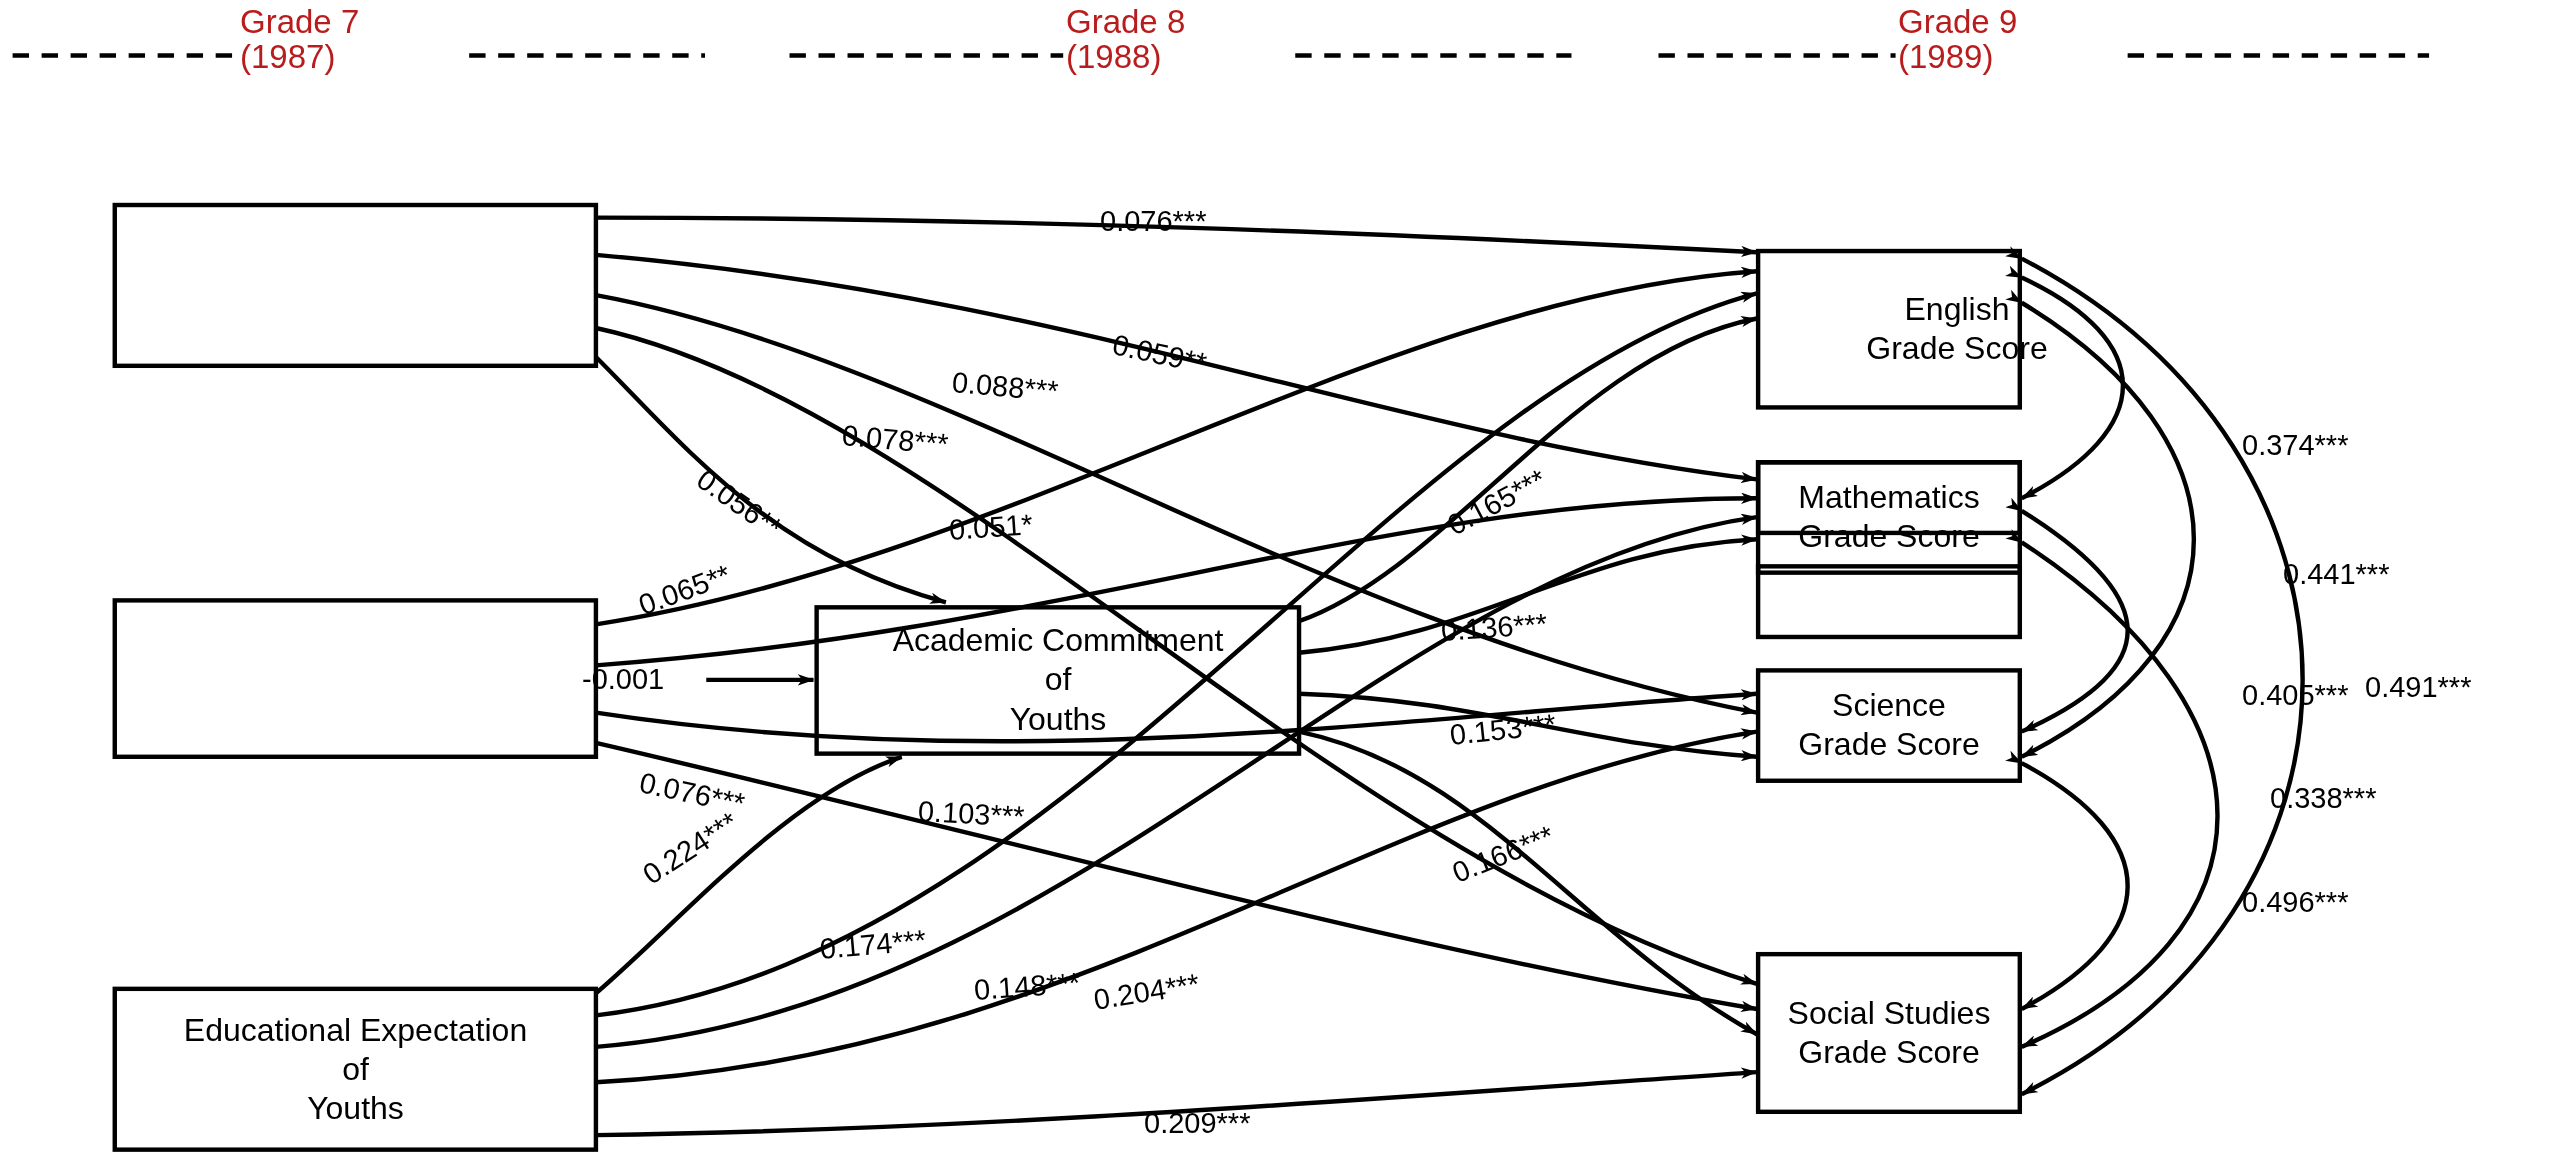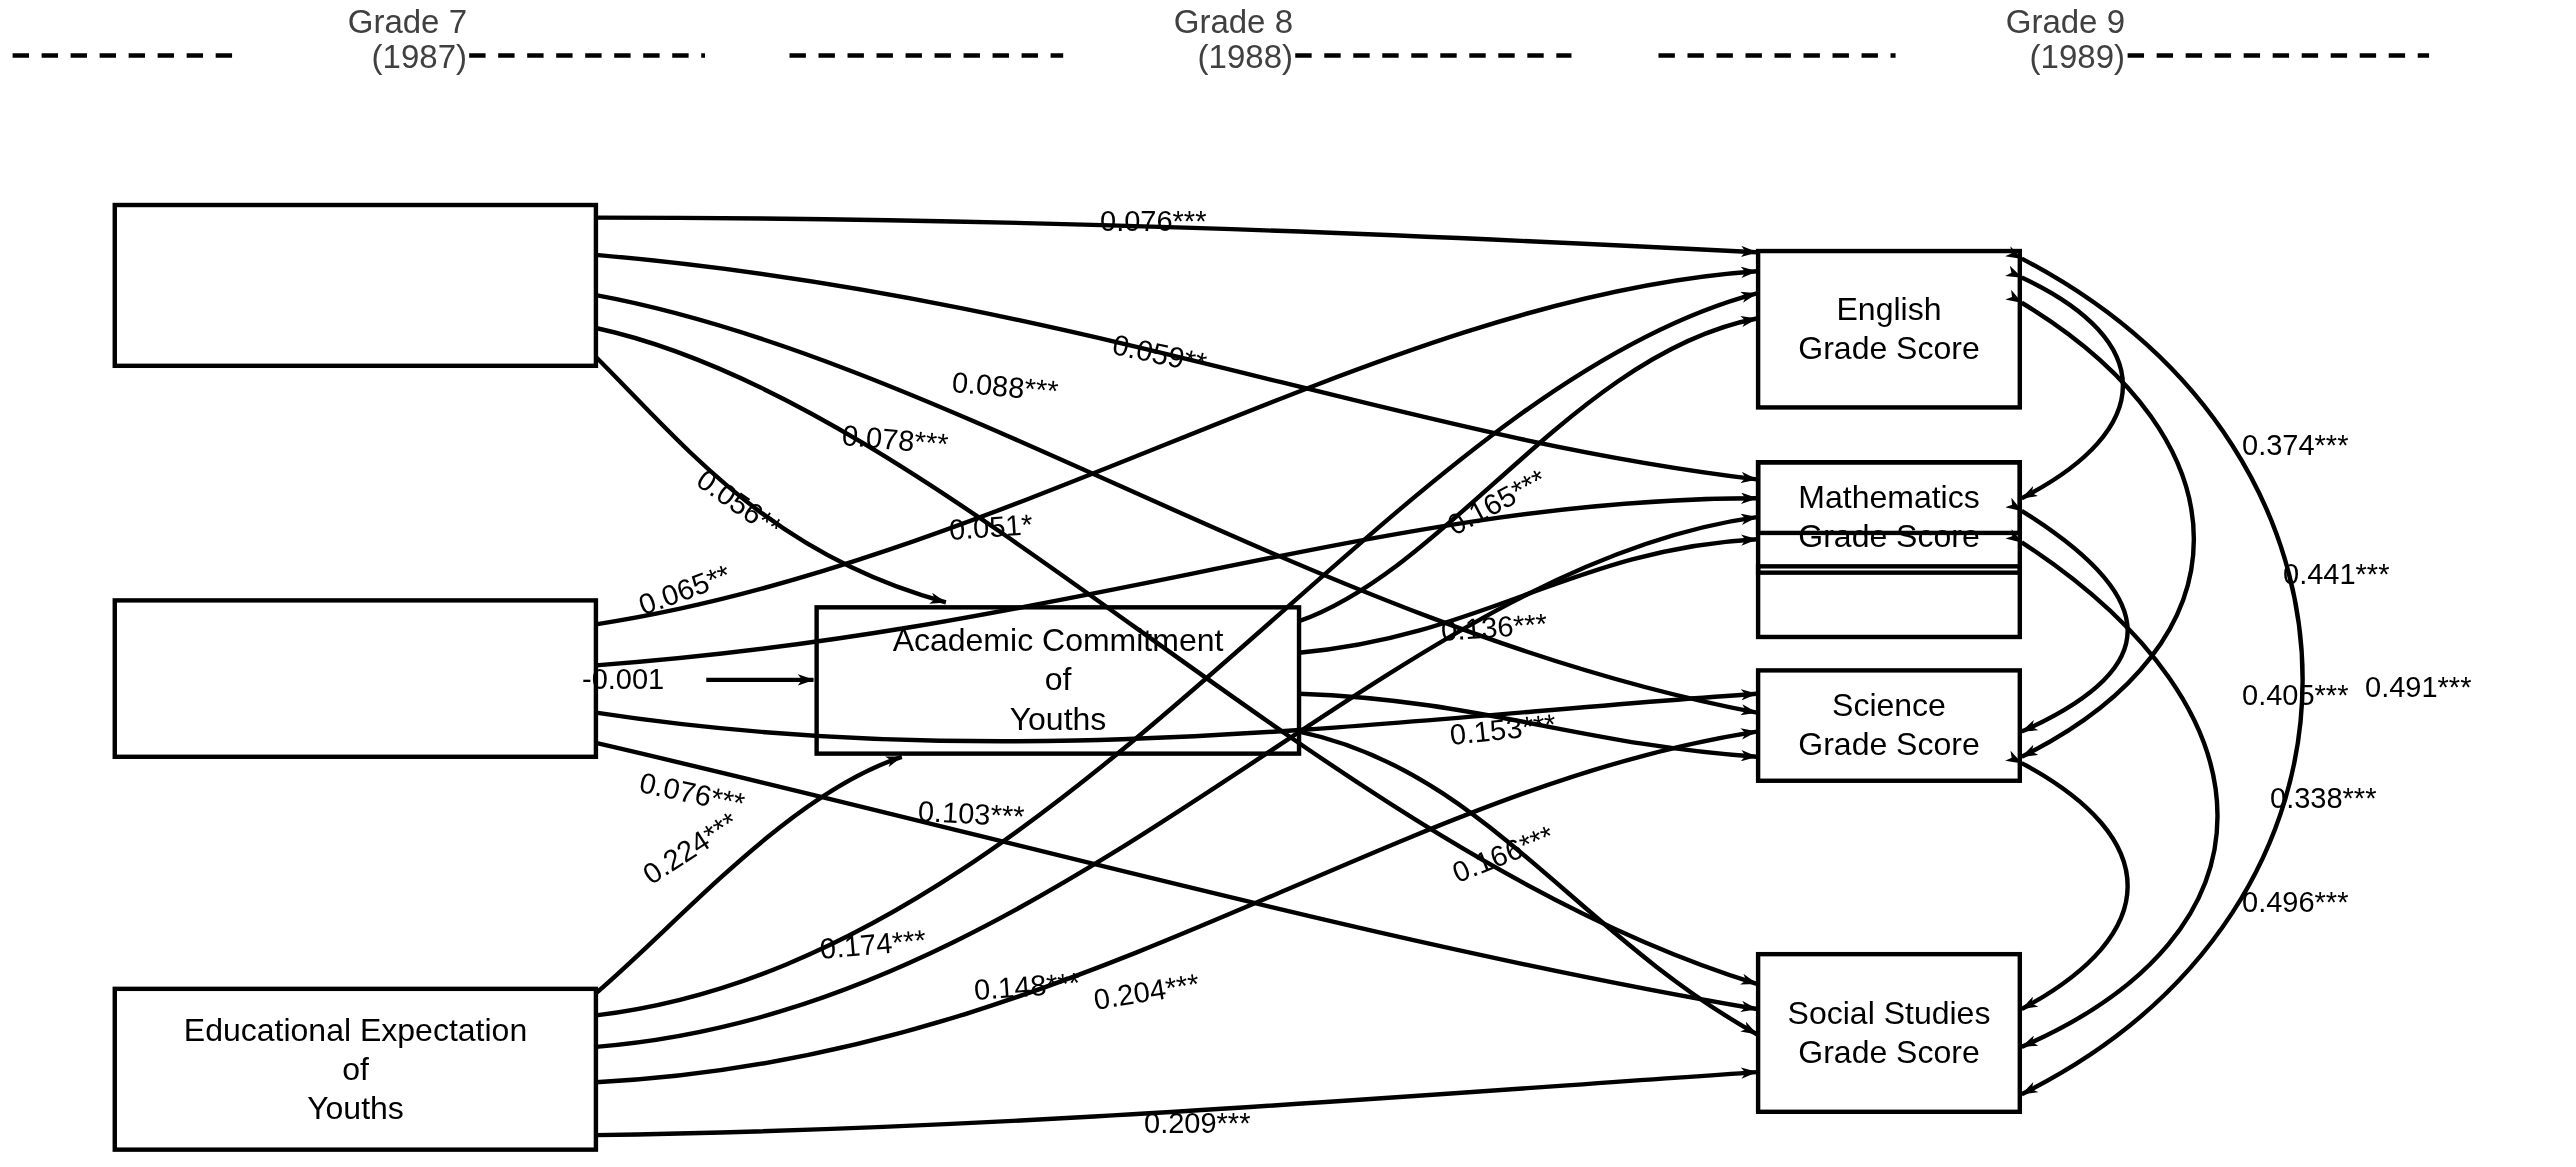--- a/index.html
+++ b/index.html
@@ -1,19 +1,19 @@
 <!DOCTYPE html>
 <html style="font-size:10px"><head>
 <meta charset="utf-8">
 <style>
   html,body{margin:0;padding:0;background:#fff;}
   body{font-family:"Liberation Sans", sans-serif;}
   #stage{position:relative;width:2576px;height:1168px;background:#fff;overflow:hidden;}
   svg{position:absolute;left:0;top:0;width:2576px;height:1168px;}
-  .hdr{position:absolute;text-align:right;font-size:33px;color:#404040;line-height:1.08;white-space:nowrap;}
+  .hdr{position:absolute;text-align:left;font-size:33px;color:#b91c1c;line-height:1.08;white-space:nowrap;}
   .boxlabel{
     position:absolute;display:flex;align-items:center;justify-content:center;
     text-align:center;font-size:32px;color:#000;line-height:1.22;
     pointer-events:none;
   }
   .coef{position:absolute;font-size:29px;color:#000;white-space:nowrap;transform-origin:left center;}
 </style>
 </head>
 <body>
 
@@ -107,21 +107,21 @@
   <div class="boxlabel" style="left:115px;top:989px;width:481px;height:161px;">
     <span style="white-space:pre-line">Educational Expectation
 of
 Youths</span>
   </div>
   <div class="boxlabel" style="left:817px;top:607px;width:482px;height:146px;">
     <span style="white-space:pre-line">Academic Commitment
 of
 Youths</span>
   </div>
-  <div class="boxlabel" style="left:1758px;top:251px;width:262px;height:156px;">
+  <div class="boxlabel" style="left:1826px;top:251px;width:262px;height:156px;">
     <span style="white-space:pre-line">English
 Grade Score</span>
   </div>
   <div class="boxlabel" style="left:1758px;top:462px;width:262px;height:110px;">
     <span style="white-space:pre-line">Mathematics
 Grade Score</span>
   </div>
   <div class="boxlabel" style="left:1758px;top:670px;width:262px;height:110px;">
     <span style="white-space:pre-line">Science
 Grade Score</span>

